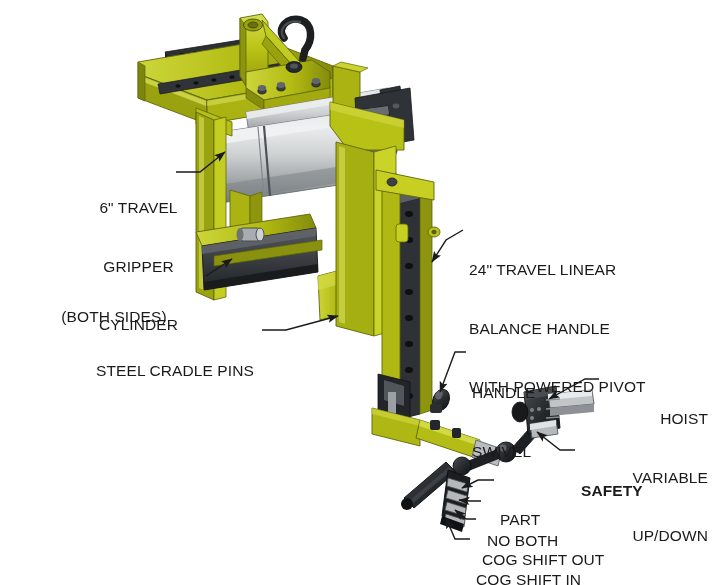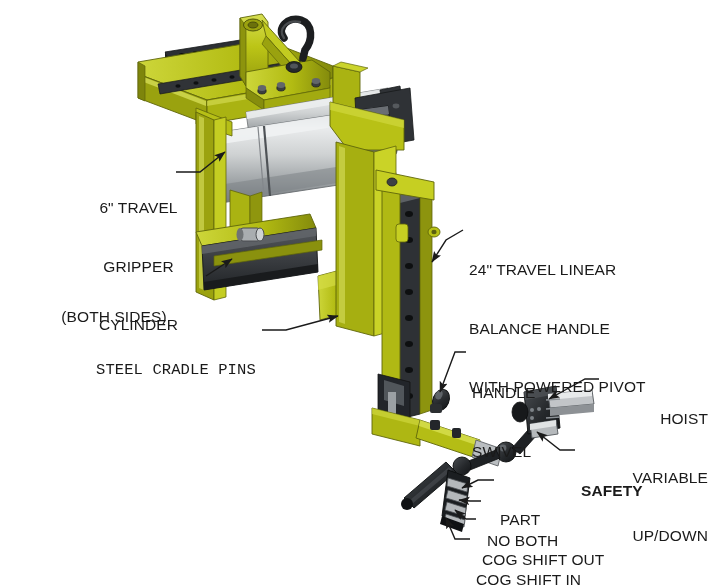--- a/index.html
+++ b/index.html
@@ -359,21 +359,21 @@
   <div class="callout ta-center" style="left:86px; top:159px; width:105px;">
     <div>6" TRAVEL</div>
     <div>GRIPPER</div>
     <div>CYLINDER</div>
   </div>
 
   <div class="callout ta-center" style="left:26px; top:268px; width:176px;">
     <div>(BOTH SIDES)</div>
   </div>
 
-  <div class="callout ta-left" style="left:96px; top:322px; width:170px;font-family:Liberation Mono, monospace;">
+  <div class="callout ta-left" style="left:96px; top:322px; width:170px;">
     <div>STEEL CRADLE PINS</div>
   </div>
 
   <div class="callout ta-left" style="left:469px; top:221px; width:200px;">
     <div>24" TRAVEL LINEAR</div>
     <div>BALANCE HANDLE</div>
     <div>WITH POWERED PIVOT</div>
   </div>
 
   <div class="callout ta-left" style="left:472px; top:344px; width:90px;">

